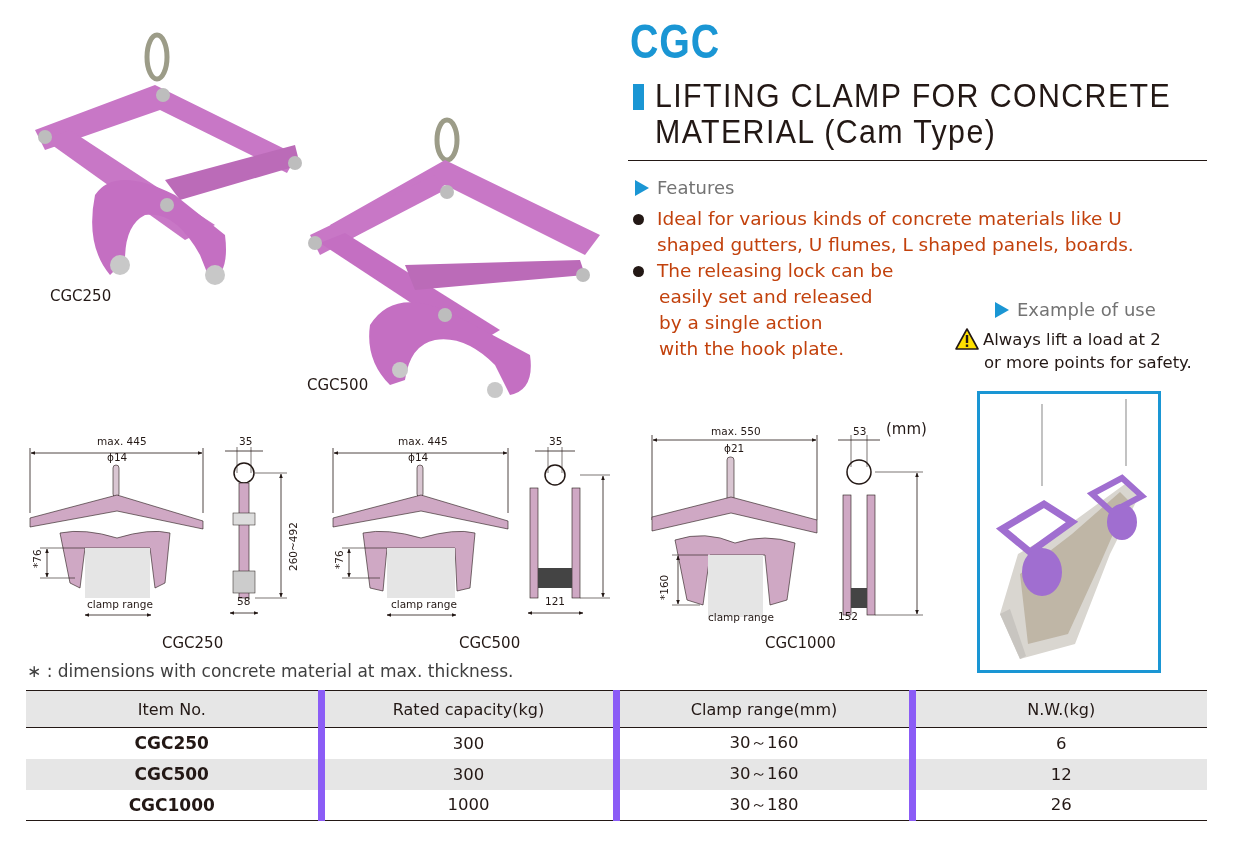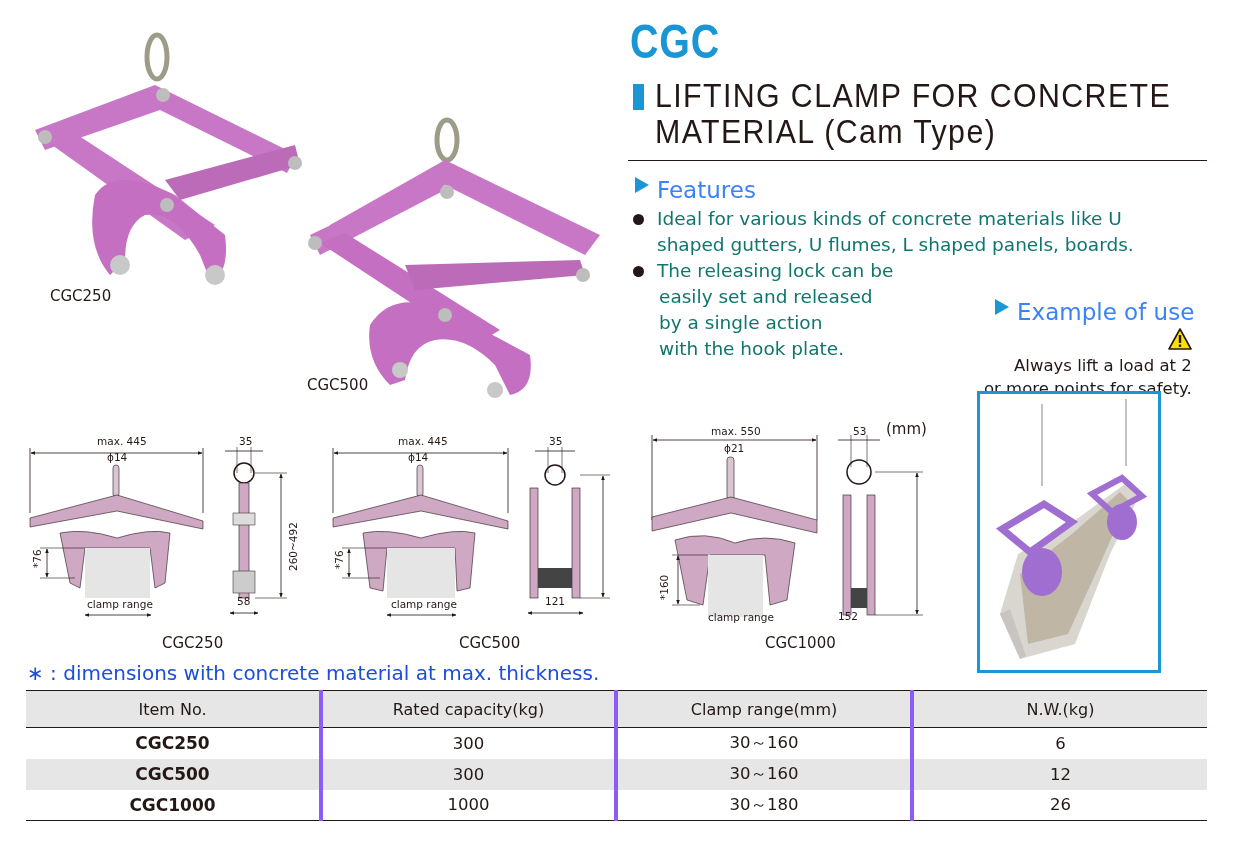--- a/index.html
+++ b/index.html
@@ -7,53 +7,53 @@
   body { position: relative; font-family: "DejaVu Sans", sans-serif; color: #231815; }
 
   .abs { position: absolute; }
 
   
   .brand { left: 630px; top: 18px; font-family: "Liberation Sans", sans-serif; font-weight: bold; font-size: 48px; color: #1a96d4; letter-spacing: 1px; transform: scaleX(0.82); transform-origin: left top; line-height: 1; }
   .title-bar { left: 633px; top: 84px; width: 11px; height: 26px; background: #1a96d4; }
   .title { left: 655px; top: 78px; font-family: "Liberation Sans", sans-serif; font-size: 33px; line-height: 36px; color: #231815; letter-spacing: 1.5px; transform: scaleX(0.92); transform-origin: left top; white-space: nowrap; }
   .title-rule { left: 628px; top: 160px; width: 579px; height: 1px; background: #231815; }
 
-  .sec-head { font-size: 23px; color: #3b82f6; display: flex; gap: 8px; white-space: nowrap; }
+  .sec-head { font-size: 18px; color: #737373; display: flex; align-items: center; gap: 8px; white-space: nowrap; }
   .tri { width: 0; height: 0; border-top: 8px solid transparent; border-bottom: 8px solid transparent; border-left: 14px solid #1a96d4; }
 
   .features-head { left: 635px; top: 177px; }
-  .bullets { left: 632px; top: 206px; font-size: 18.5px; line-height: 26px; color: #0f766e; }
+  .bullets { left: 632px; top: 206px; font-size: 18.5px; line-height: 26px; color: #c2410c; }
   .bullet { position: relative; padding-left: 23px; white-space: nowrap; }
   .bullet::before { content: ""; position: absolute; left: 1px; top: 8px; width: 11px; height: 11px; border-radius: 50%; background: #231815; }
   .bullet .indent { display: block; padding-left: 2px; }
 
   .example-head { left: 958px; top: 299px; margin-left: 37px; }
   .warn { left: 955px; top: 328px; font-size: 16.5px; line-height: 23px; white-space: nowrap; }
-  .warn-row { display: flex; align-items: flex-end; gap: 4px; flex-direction: column; }
+  .warn-row { display: flex; align-items: flex-start; gap: 4px; }
   .warn-icon { width: 24px; height: 22px; }
   .warn-l2 { padding-left: 29px; }
 
   .photo-frame { left: 977px; top: 391px; width: 184px; height: 282px; border: 3px solid #1a96d4; background: #fff; overflow: hidden; }
 
   
   .photo { overflow: visible; }
   .photo-label { font-size: 15px; color: #231815; }
 
   
   .dim-text { font-size: 10.5px; fill: #231815; font-family: "DejaVu Sans", sans-serif; }
   .diag-label { font-size: 15px; color: #231815; }
   .mm-label { left: 886px; top: 420px; font-size: 15px; }
 
-  .footnote { left: 27px; top: 661px; font-size: 20px; color: #1d4ed8; white-space: nowrap; }
+  .footnote { left: 27px; top: 661px; font-size: 17px; color: #404040; white-space: nowrap; }
 
   
   .spec-table { left: 26px; top: 690px; width: 1181px; border-collapse: collapse; font-size: 16.5px; }
   .spec-table th { background: #e6e6e6; font-weight: normal; height: 37px; border-top: 1px solid #231815; border-bottom: 1px solid #231815; color: #231815; font-size: 16px; }
   .spec-table td { height: 31px; text-align: center; color: #231815; }
-  .spec-table th + th, .spec-table td + td { border-left: 4px solid #8b5cf6; }
+  .spec-table th + th, .spec-table td + td { border-left: 7px solid #8b5cf6; }
   .spec-table tr.shade td { background: #e6e6e6; }
   .spec-table tr:last-child td { border-bottom: 1px solid #231815; }
   .spec-table td.item { font-weight: bold; font-size: 17px; }
   .spec-table col.c1 { width: 295px; }
   .spec-table col.c2 { width: 295px; }
   .spec-table col.c3 { width: 296px; }
   .spec-table col.c4 { width: 295px; }
 </style>
 </head>
 <body>

